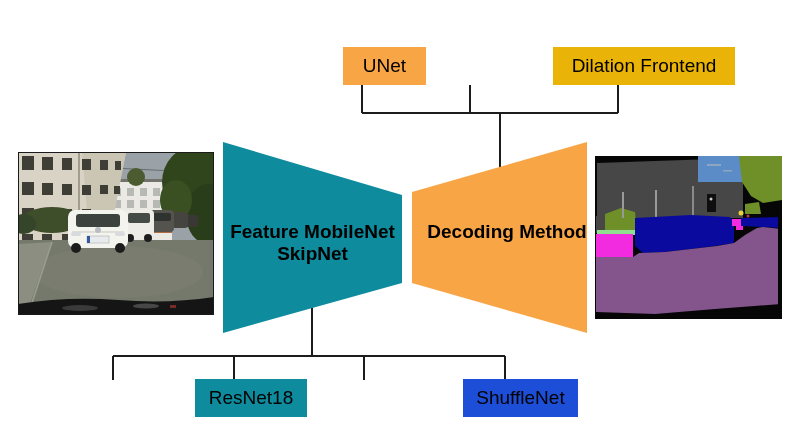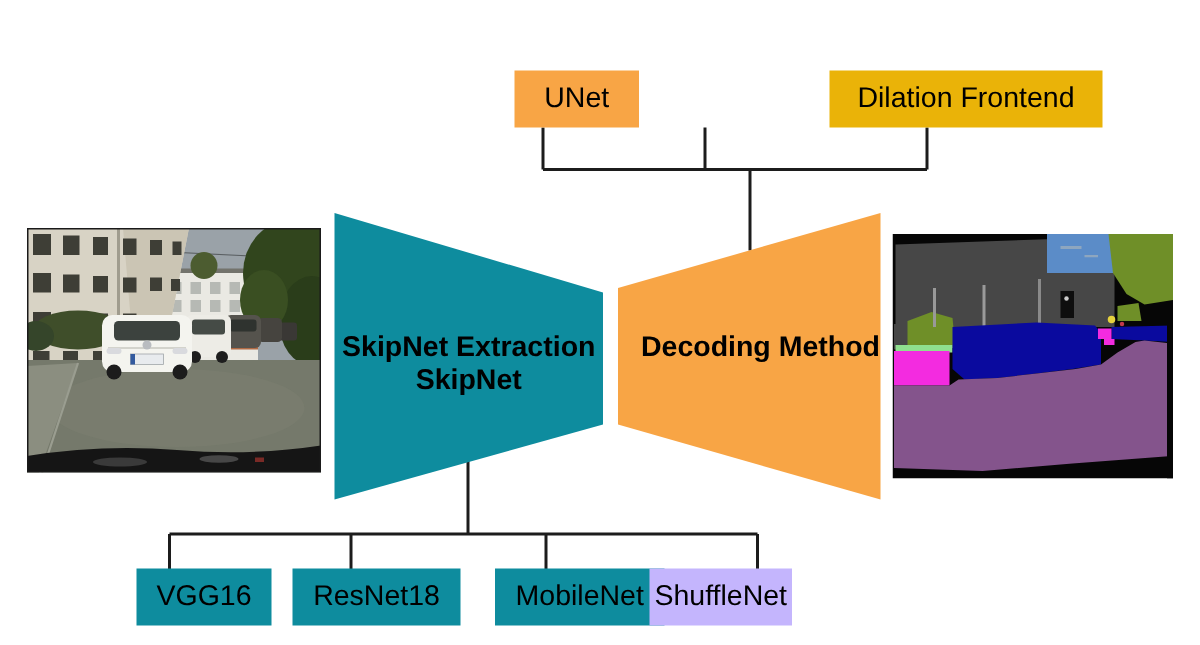--- a/index.html
+++ b/index.html
@@ -39,35 +39,29 @@
     <polygon points="412,192 587,142 587,333 412,283" fill="#F8A545"></polygon>
   </svg>
 
   <div class="node" style="left: 320px; top: 47px; width: 83px; height: 38px; background-color: rgb(248, 165, 69);">
     <span>UNet</span>
   </div>
   <div class="node" style="left: 530px; top: 47px; width: 182px; height: 38px; background-color: #eab308;">
     <span>Dilation Frontend</span>
   </div>
 
-  <div class="node" style="left: 68px; top: 379px; width: 90px; height: 38px; background-color: rgb(14, 140, 158);">
-    <span>VGG16</span>
-  </div>
   <div class="node" style="left: 172px; top: 379px; width: 112px; height: 38px; background-color: rgb(14, 140, 158);">
     <span>ResNet18</span>
   </div>
-  <div class="node" style="left: 307px; top: 379px; width: 113px; height: 38px; background-color: rgb(14, 140, 158);">
-    <span>MobileNet</span>
-  </div>
-  <div class="node" style="left: 410px; top: 379px; width: 95px; height: 38px; background-color: #c4b5fd;">
+  <div class="node" style="left: 440px; top: 379px; width: 115px; height: 38px; background-color: #1d4ed8;">
     <span>ShuffleNet</span>
   </div>
 
   <div class="trap-label" style="left:223px;top:142px;width:179px;height:191px;padding-top:10px;box-sizing:border-box;">
-    <span>SkipNet Extraction</span>
+    <span>Feature MobileNet</span>
     <span>SkipNet</span>
   </div>
   <div class="trap-label" style="left:412px;top:142px;width:190px;height:191px;padding-bottom:12px;box-sizing:border-box;justify-content:center;">
     <span>Decoding Method</span>
   </div>
 
   <div class="img-frame" style="left:18px;top:152px;">
     <svg width="196" height="163" viewBox="0 0 196 163" role="img" aria-label="street scene photo with buildings, trees and parked cars">
       <rect width="196" height="163" fill="#9aa2a8"></rect>
       <line x1="55" y1="14" x2="196" y2="21" stroke="#5a5f62" stroke-width="0.8"></line>

